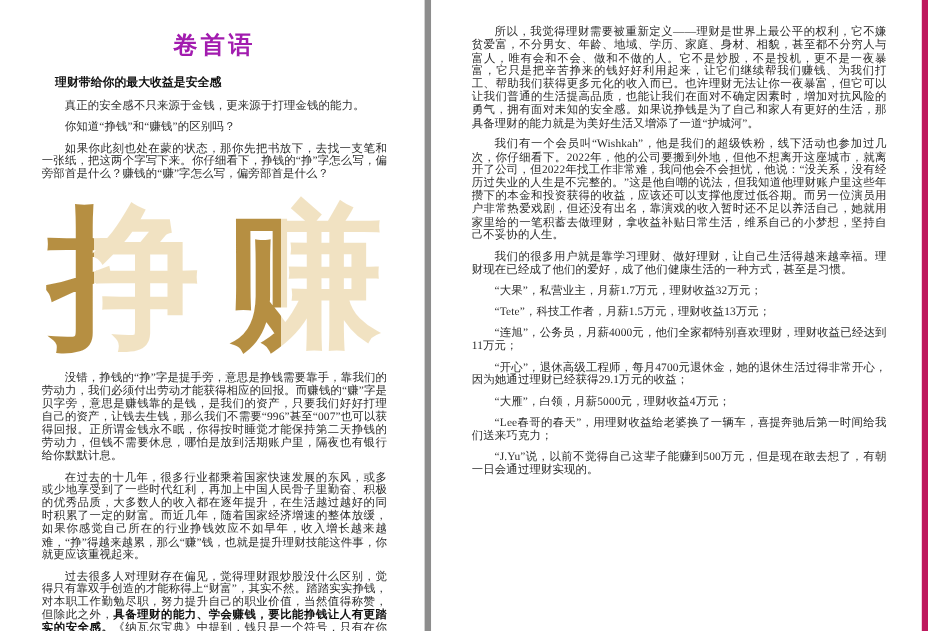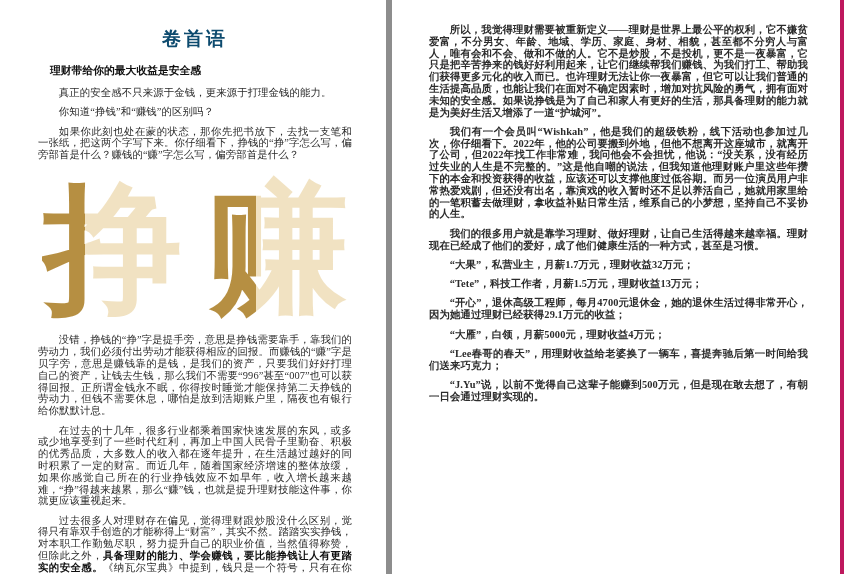--- a/index.html
+++ b/index.html
@@ -15,29 +15,29 @@
     background: #ffffff;
   }
   .page {
     box-sizing: border-box;
     height: 574px;
     background: #ffffff;
     overflow: hidden;
   }
   .page-left  { width: 419px; padding: 18px 34px 0 38px; }
   .divider    { width: 6px; height: 574px; background: var(--divider, #8d8d8d); flex: 0 0 auto; }
-  .page-right { width: 492px; padding: 24px 32px 0 37px; border-right: 4px solid #be185d; font-weight: bold; }
+  .page-right { width: 492px; padding: 24px 32px 0 37px; border-right: 6px solid #be185d; }
 
   .title {
     margin: 8px 0 12px;
     text-align: center;
-    font-size: 19px;
+    font-size: 22px;
     font-weight: 600;
     letter-spacing: 3px;
-    color: #0c4a6e;
+    color: #a21caf;
   }
   .heading {
     margin: 6px 12px 9px;
     font-size: 10.8px;
     font-weight: bold;
     color: #111111;
   }
   .para {
     margin: 0 0 7.5px;
     font-size: 10.4px;
@@ -101,20 +101,21 @@
 
   <div class="divider"></div>
 
   <section class="page page-right">
     <div id="right-paras">
         <p class="para"><span>所以，我觉得理财需要被重新定义——理财是世界上最公平的权利，它不嫌贫爱富，不分男女、年龄、地域、学历、家庭、身材、相貌，甚至都不分穷人与富人，唯有会和不会、做和不做的人。它不是炒股，不是投机，更不是一夜暴富，它只是把辛苦挣来的钱好好利用起来，让它们继续帮我们赚钱、为我们打工、帮助我们获得更多元化的收入而已。也许理财无法让你一夜暴富，但它可以让我们普通的生活提高品质，也能让我们在面对不确定因素时，增加对抗风险的勇气，拥有面对未知的安全感。如果说挣钱是为了自己和家人有更好的生活，那具备理财的能力就是为美好生活又增添了一道“护城河”。</span></p>
         <p class="para"><span>我们有一个会员叫“Wishkah”，他是我们的超级铁粉，线下活动也参加过几次，你仔细看下。2022年，他的公司要搬到外地，但他不想离开这座城市，就离开了公司，但2022年找工作非常难，我问他会不会担忧，他说：“没关系，没有经历过失业的人生是不完整的。”这是他自嘲的说法，但我知道他理财账户里这些年攒下的本金和投资获得的收益，应该还可以支撑他度过低谷期。而另一位演员用户非常热爱戏剧，但还没有出名，靠演戏的收入暂时还不足以养活自己，她就用家里给的一笔积蓄去做理财，拿收益补贴日常生活，维系自己的小梦想，坚持自己不妥协的人生。</span></p>
         <p class="para"><span>我们的很多用户就是靠学习理财、做好理财，让自己生活得越来越幸福。理财现在已经成了他们的爱好，成了他们健康生活的一种方式，甚至是习惯。</span></p>
         <p class="para"><span>“大果”，私营业主，月薪1.7万元，理财收益32万元；</span></p>
         <p class="para"><span>“Tete”，科技工作者，月薪1.5万元，理财收益13万元；</span></p>
+        <p class="para"><span>“连旭”，公务员，月薪4000元，他们全家都特别喜欢理财，理财收益已经达到11万元；</span></p>
         <p class="para"><span>“开心”，退休高级工程师，每月4700元退休金，她的退休生活过得非常开心，因为她通过理财已经获得29.1万元的收益；</span></p>
         <p class="para"><span>“大雁”，白领，月薪5000元，理财收益4万元；</span></p>
         <p class="para"><span>“Lee春哥的春天”，用理财收益给老婆换了一辆车，喜提奔驰后第一时间给我们送来巧克力；</span></p>
         <p class="para"><span>“J.Yu”说，以前不觉得自己这辈子能赚到500万元，但是现在敢去想了，有朝一日会通过理财实现的。</span></p>
       </div>
   </section>
 
 </div>
 
 </body></html>

